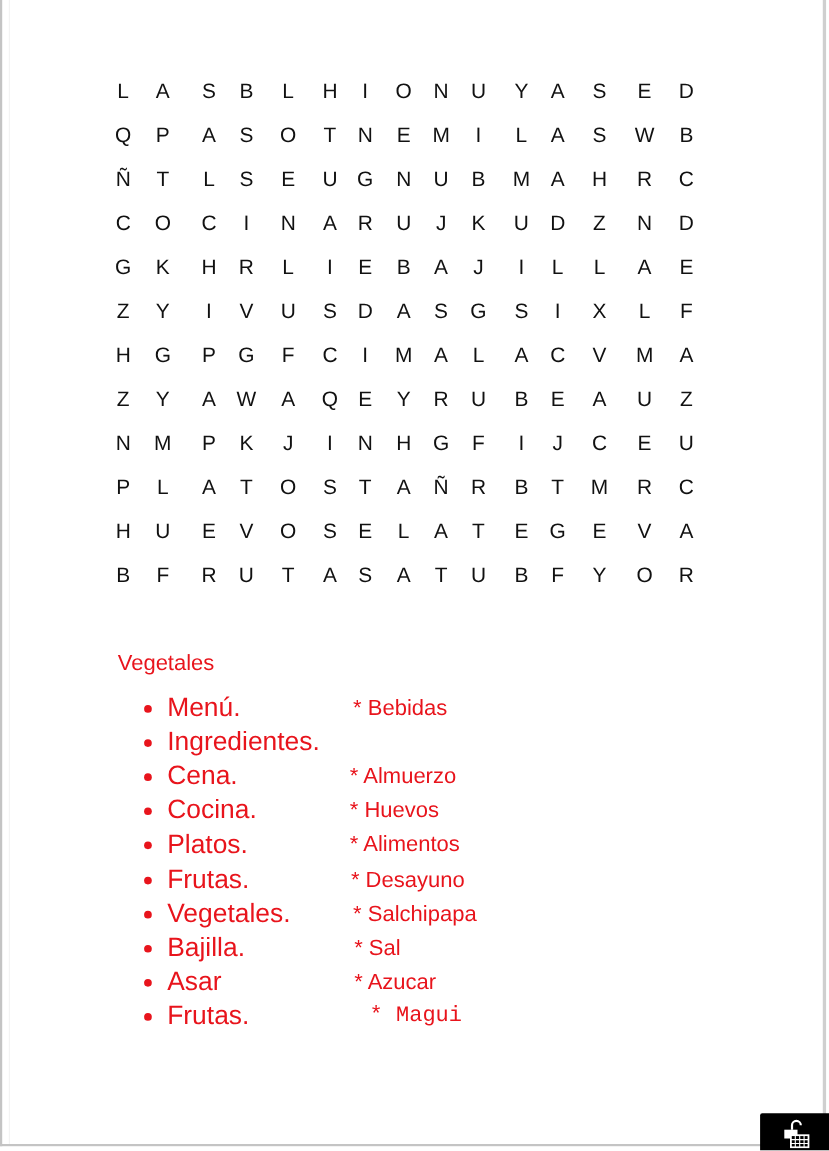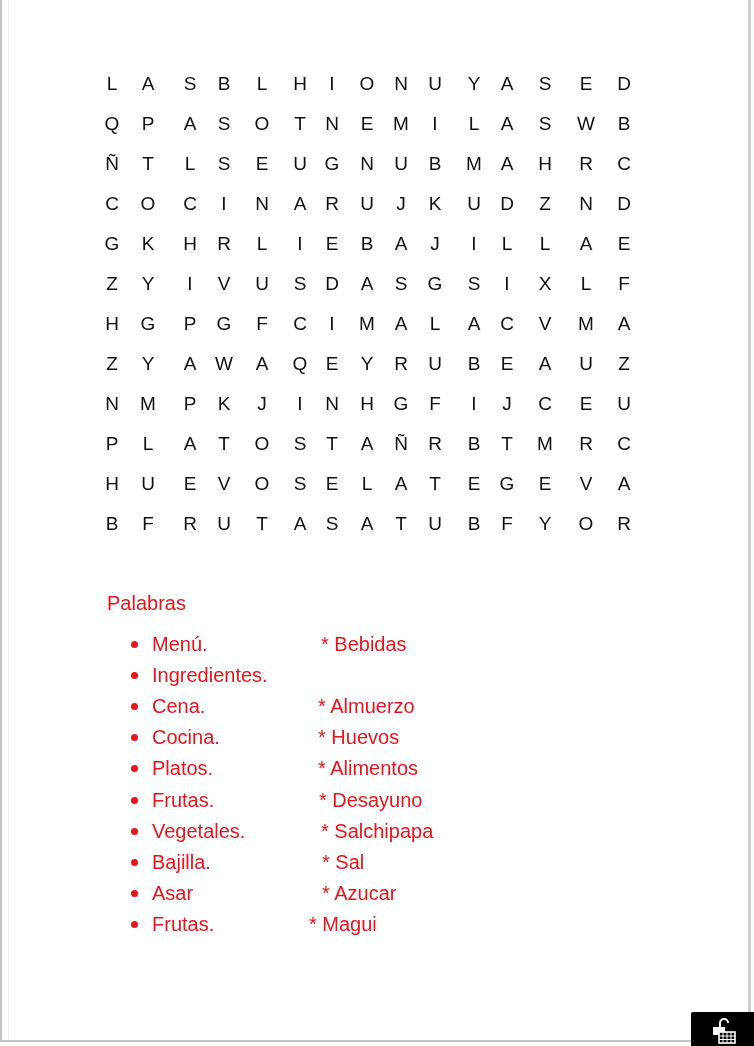--- a/index.html
+++ b/index.html
@@ -79,21 +79,21 @@
       top: 10px;
       width: 7px;
       height: 7px;
       border-radius: 50%;
       background: #e8141c;
     }
     .left-word {
       position: absolute;
       left: 152px;
       top: 0;
-      font-size: 20px;
+      font-size: 24px;
       line-height: 26px;
       color: #e8141c;
       white-space: nowrap;
     }
     .right-word {
       position: absolute;
       top: 0;
       font-size: 20px;
       line-height: 26px;
       color: #e8141c;
@@ -321,21 +321,21 @@
       <span class="cell" style="left: 389px;">T</span>
       <span class="cell" style="left: 423px;">U</span>
       <span class="cell" style="left: 462px;">B</span>
       <span class="cell" style="left: 495px;">F</span>
       <span class="cell" style="left: 533px;">Y</span>
       <span class="cell" style="left: 574px;">O</span>
       <span class="cell" style="left: 612px;">R</span>
     </div>
   </div>
 
-<div class="heading">Palabras</div>
+<div class="heading">Vegetales</div>
 
 <div class="list" id="word-list">
     <div class="list-row" style="top: 631px;">
       <span class="bullet"></span>
       <span class="left-word">Menú.</span>
       <span class="right-word" style="left: 321px;">* Bebidas</span>
     </div>
     <div class="list-row" style="top: 662px;">
       <span class="bullet"></span>
       <span class="left-word">Ingredientes.</span>
@@ -371,21 +371,21 @@
       <span class="right-word" style="left: 322px;">* Sal</span>
     </div>
     <div class="list-row" style="top: 880px;">
       <span class="bullet"></span>
       <span class="left-word">Asar</span>
       <span class="right-word" style="left: 322px;">* Azucar</span>
     </div>
     <div class="list-row" style="top: 911px;">
       <span class="bullet"></span>
       <span class="left-word">Frutas.</span>
-      <span class="right-word" style="left: 309px;">* Magui</span>
+      <span class="right-word" style="left: 336px; font-family: Liberation Mono, monospace;">* Magui</span>
     </div>
   </div>
 
 <div class="tray-button">
   <svg width="26" height="28" viewBox="0 0 26 28">
     <path d="M9 11 V7 a4 4 0 0 1 8 0" fill="none" stroke="#ffffff" stroke-width="2"></path>
     <rect x="2" y="11" width="12" height="8" fill="#ffffff"></rect>
     <rect x="8" y="16" width="16" height="11" fill="#000000" stroke="#ffffff" stroke-width="1.6"></rect>
     <line x1="8" y1="20" x2="24" y2="20" stroke="#ffffff" stroke-width="1"></line>
     <line x1="8" y1="23.5" x2="24" y2="23.5" stroke="#ffffff" stroke-width="1"></line>

